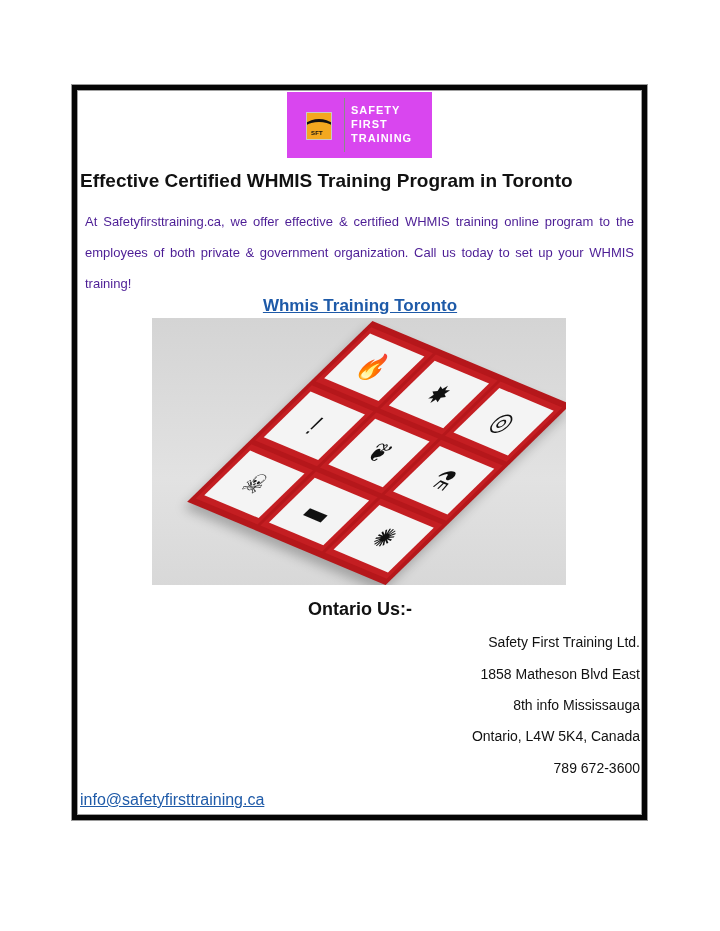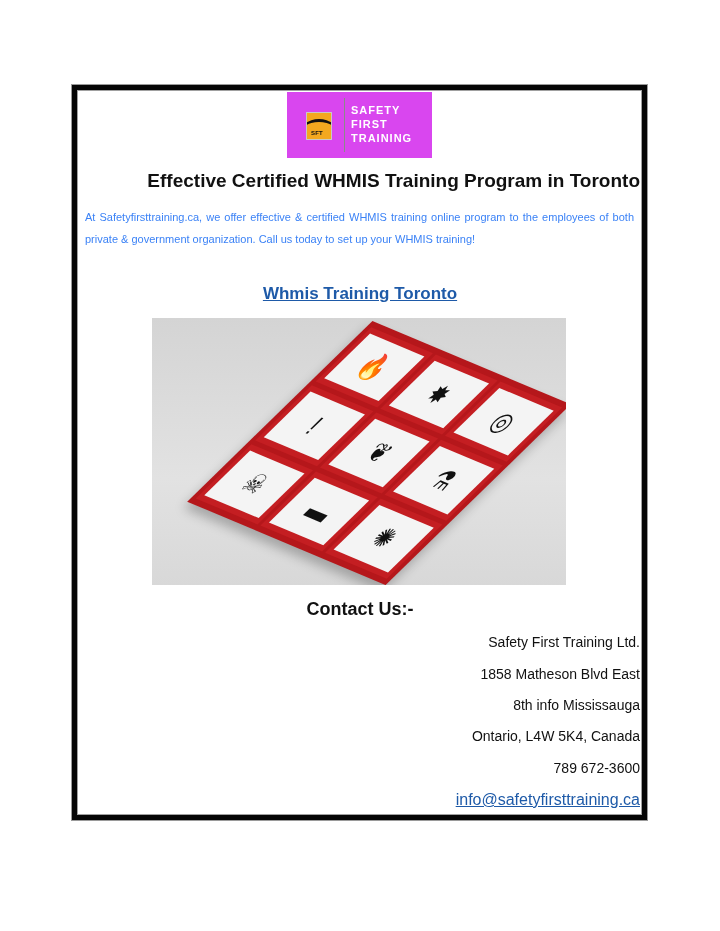--- a/index.html
+++ b/index.html
@@ -38,29 +38,29 @@
     color: #111; letter-spacing: 0.2px;
   }
   .logo .divider {
     position: absolute; left: 57px; top: 6px; width: 1px; height: 54px; background: #8a8a8a;
   }
   .logo .words {
     position: absolute; left: 64px; top: 11px; color: #ffffff; font-weight: bold;
     font-size: 11px; line-height: 14px; letter-spacing: 1px;
   }
   .title {
-    position: absolute; left: 80px; top: 170px; width: 560px; text-align: right;
+    position: absolute; left: 80px; top: 170px; width: 560px; text-align: left;
     font-size: 19px; font-weight: bold; font-family: "Liberation Sans", sans-serif;
   }
   .intro {
     position: absolute; left: 85px; top: 206px; width: 549px;
-    font-size: 11px; line-height: 22px; text-align: justify; color: #3b82f6;
+    font-size: 13px; line-height: 31px; text-align: justify; color: #4c1d95;
   }
   .link-heading {
-    position: absolute; left: 80px; top: 284px; width: 560px; text-align: center;
+    position: absolute; left: 80px; top: 296px; width: 560px; text-align: center;
     font-size: 17px; font-weight: bold; color: #1e5aa8; text-decoration: underline;
   }
   .photo {
     position: absolute; left: 152px; top: 318px; width: 414px; height: 267px;
     background: linear-gradient(180deg, #d4d4d4 0%, #e2e2e2 60%, #d8d8d8 100%);
     overflow: hidden;
   }
   .board {
     position: absolute; left: 92px; top: 40px; width: 270px; height: 190px;
     transform: skewX(-35deg) rotate(18deg);
@@ -77,21 +77,21 @@
     align-items: center; justify-content: center; font-size: 24px; color: #111;
   }
   .contact-heading {
     position: absolute; left: 80px; top: 599px; width: 560px; text-align: center;
     font-size: 18px; font-weight: bold;
   }
   .contact-line {
     position: absolute; left: 80px; width: 560px; text-align: right; font-size: 14px; color: #111;
   }
   .email {
-    position: absolute; left: 80px; top: 791px; width: 560px; text-align: right;
+    position: absolute; left: 80px; top: 791px; width: 560px; text-align: left;
     font-size: 16px; color: #1e5aa8; text-decoration: underline;
   }
 </style>
 </head>
 <body>
 
 <div class="frame">
   <div class="frame-inner"></div>
   <div class="frame-inner2"></div>
 </div>
@@ -140,19 +140,19 @@
       </div>
     <div class="tile">
         <div class="inner">▬</div>
       </div>
     <div class="tile">
         <div class="inner">✺</div>
       </div>
   </div>
 </div>
 
-<div class="contact-heading">Contact Us:-</div>
+<div class="contact-heading">Ontario Us:-</div>
 <div class="contact-line" style="top:634px">Safety First Training Ltd.</div>
 <div class="contact-line" style="top:666px">1858 Matheson Blvd East</div>
 <div class="contact-line" style="top:697px">8th info Mississauga</div>
 <div class="contact-line" style="top:728px">Ontario, L4W 5K4, Canada</div>
 <div class="contact-line" style="top:760px">789 672-3600</div>
 <a class="email">info@safetyfirsttraining.ca</a>
 
 </body></html>

